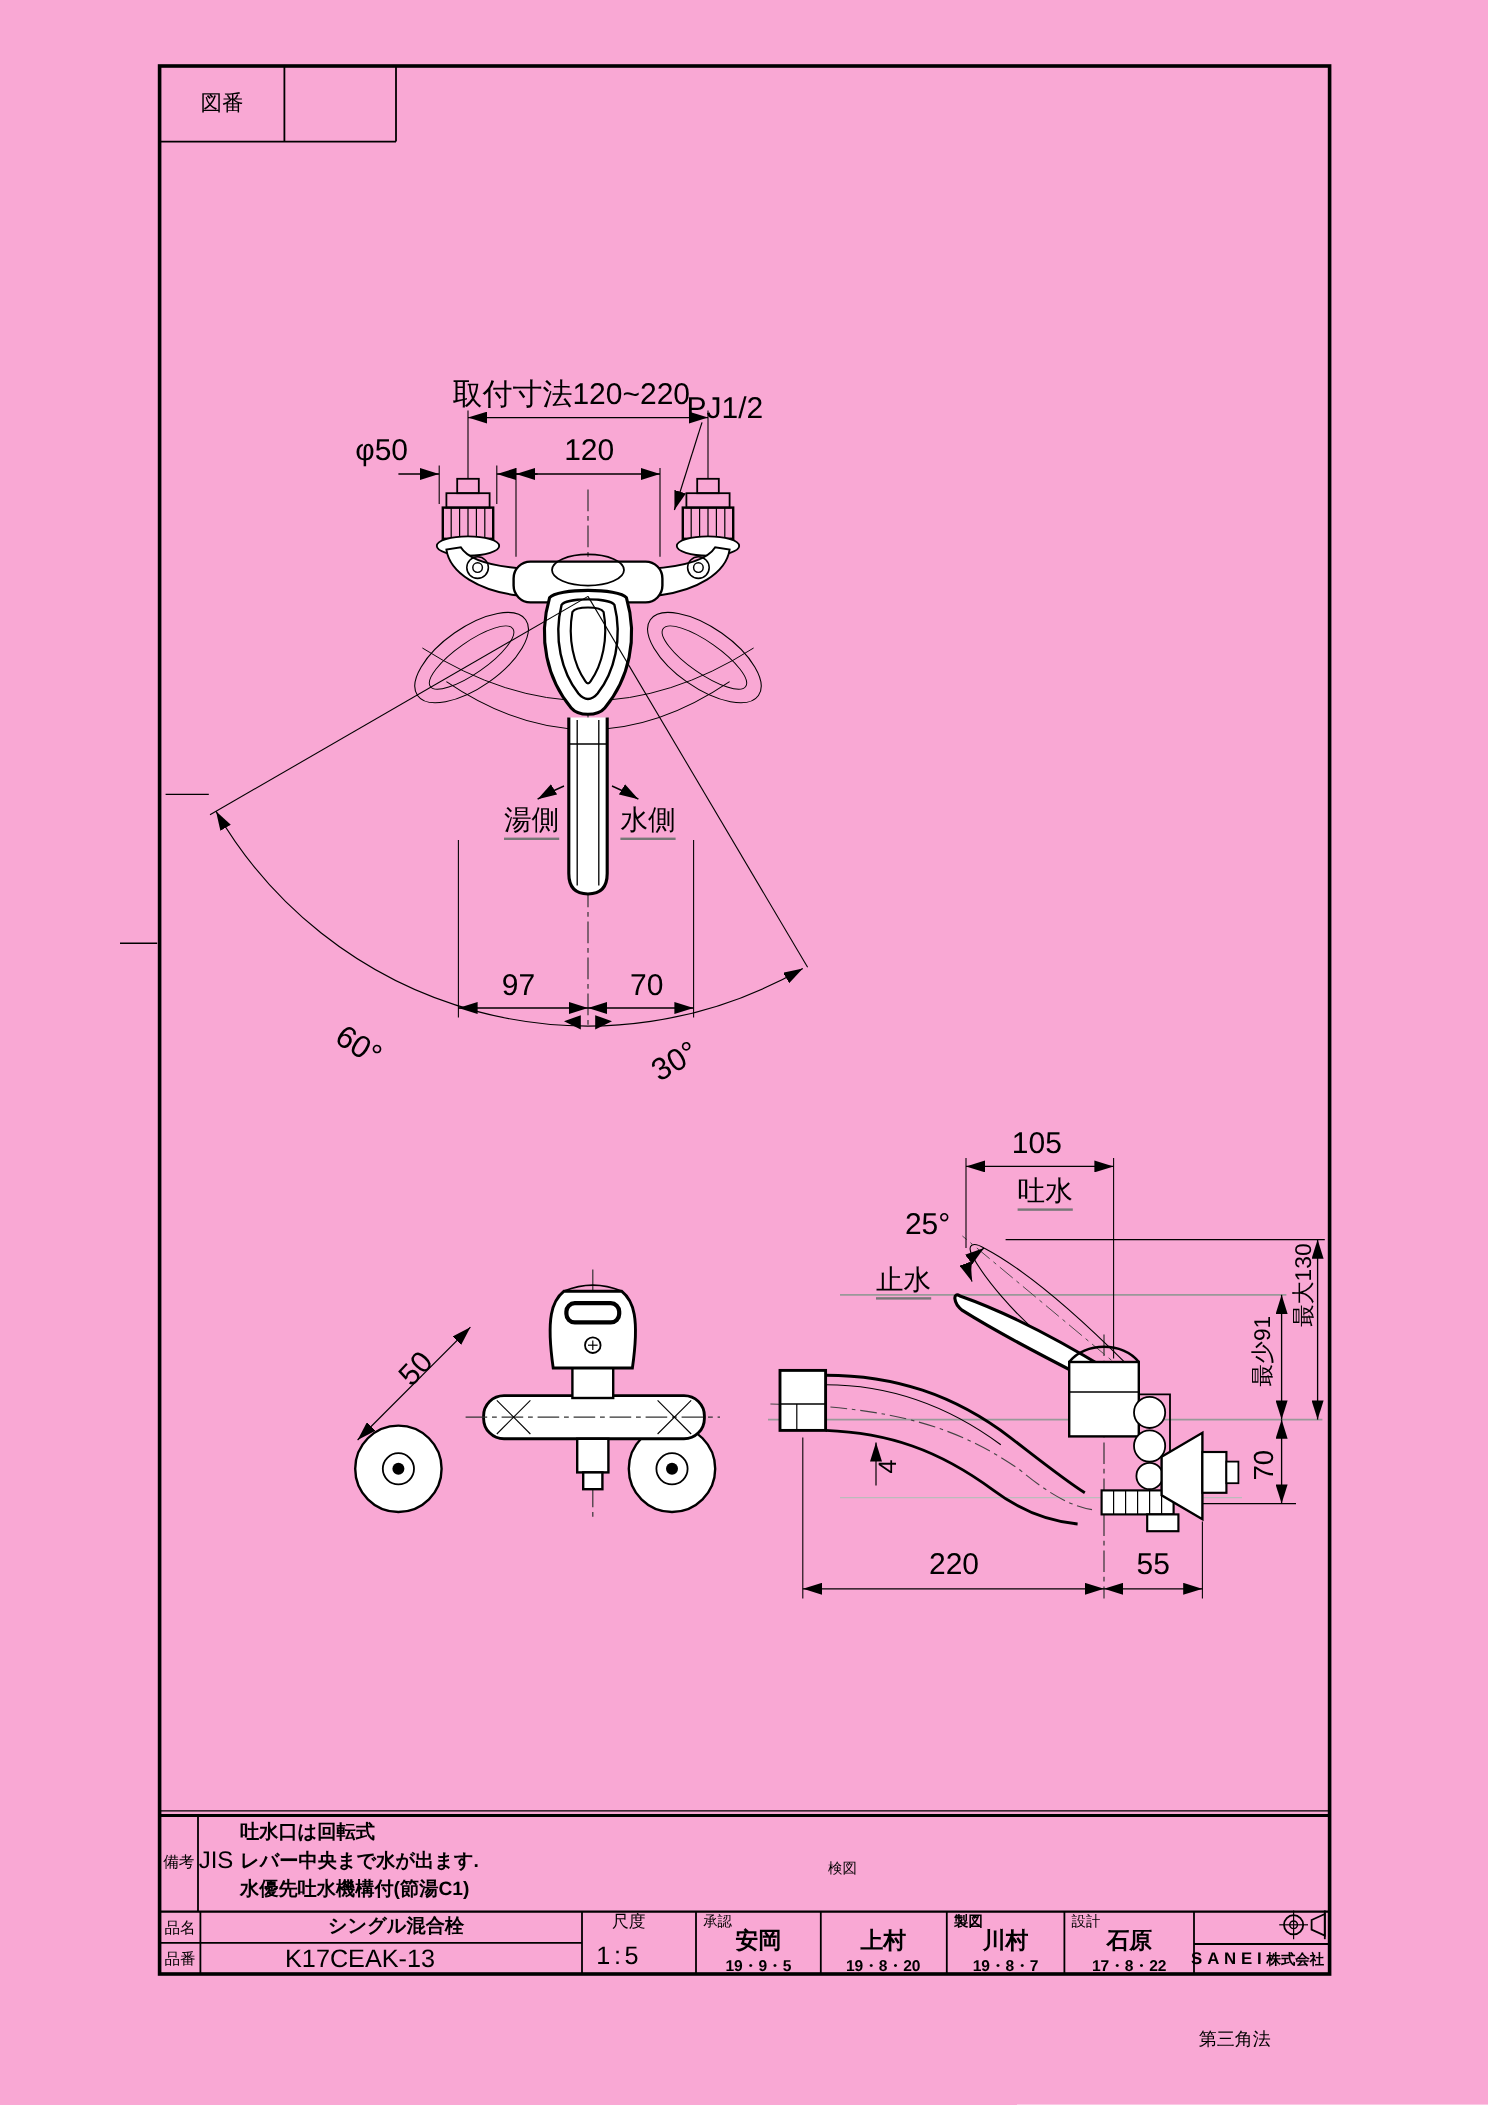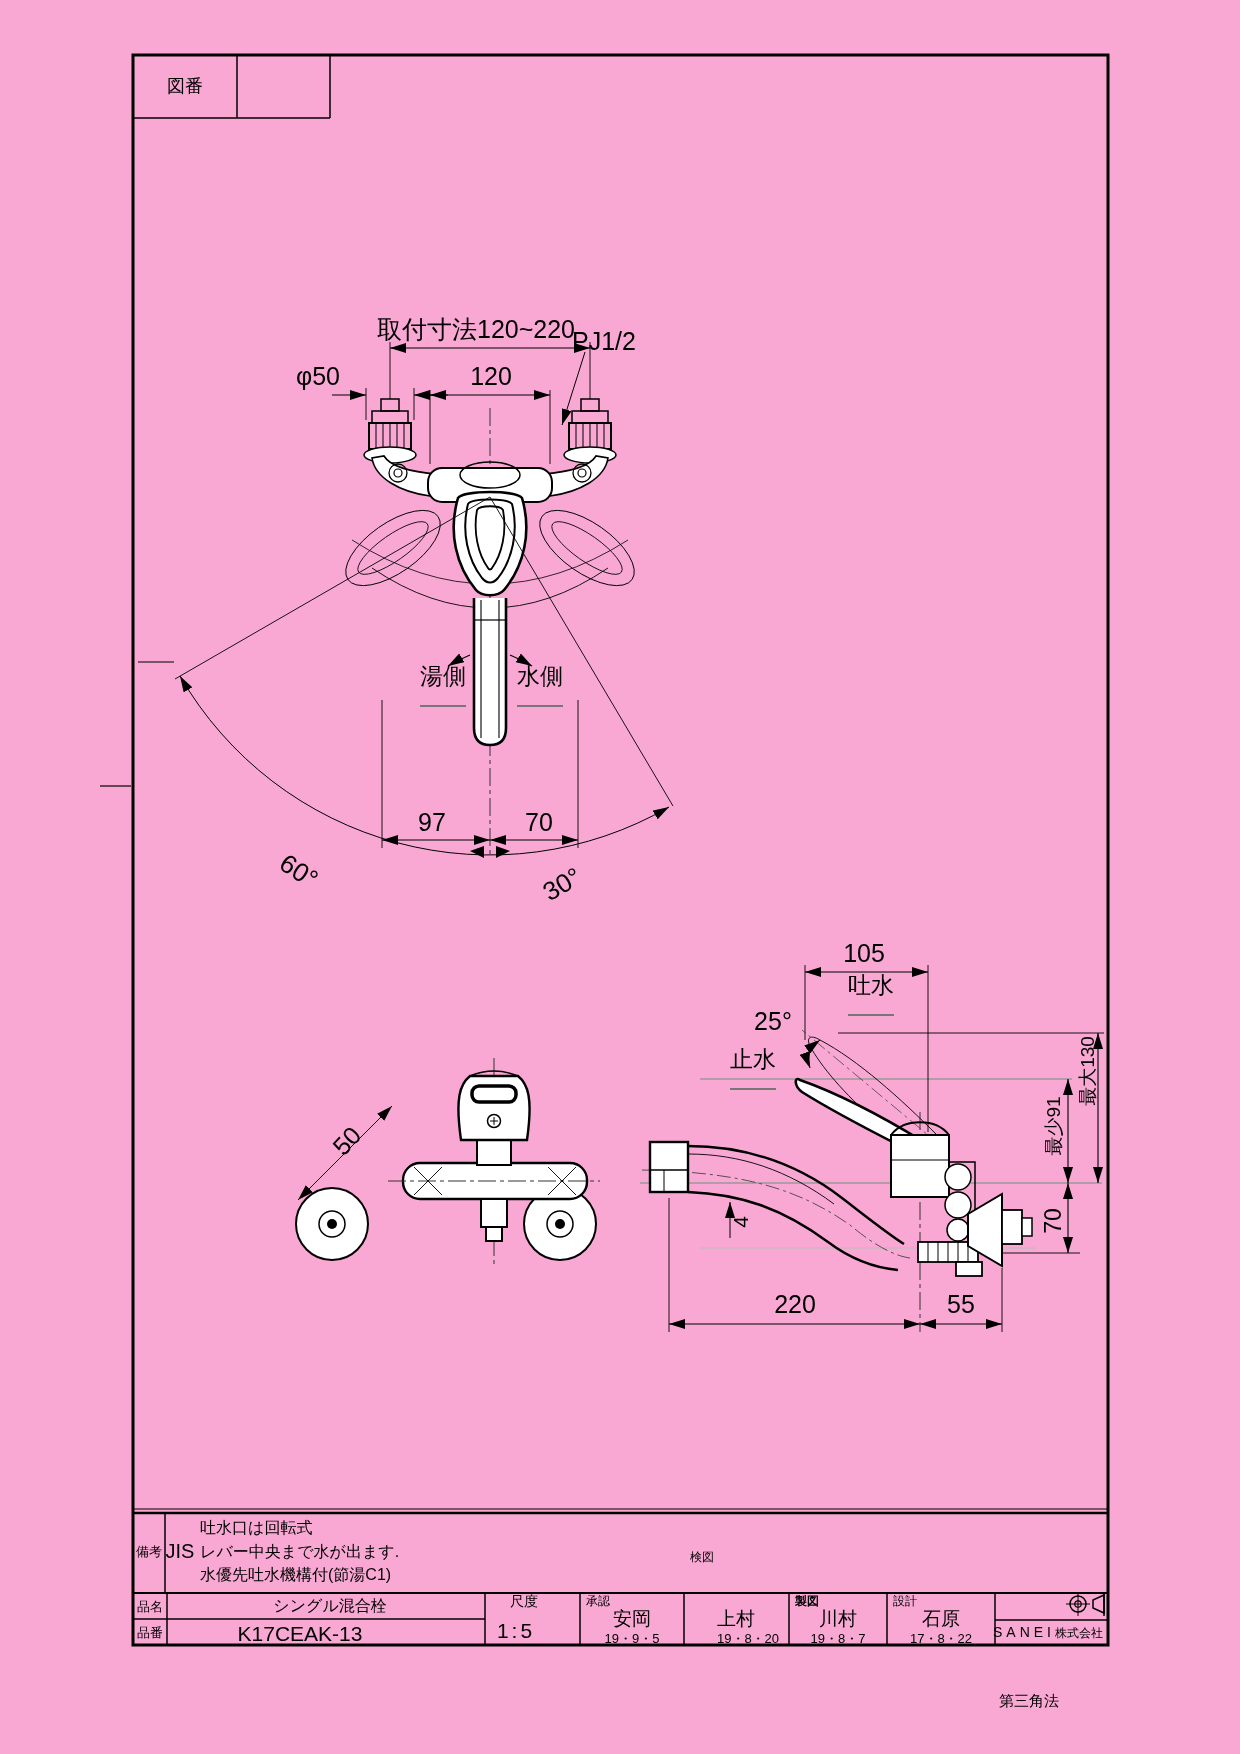--- a/index.html
+++ b/index.html
@@ -3,23 +3,23 @@
 <meta charset="utf-8">
 <style>
   html,body{margin:0;padding:0;background:#ffffff;}
   #sheet{position:relative;width:1240px;height:1754px;background:#f9a8d4;overflow:hidden;
          font-family:"Liberation Sans", sans-serif;color:#000;}
   svg{position:absolute;left:0;top:0;}
   .lbl{position:absolute;white-space:nowrap;transform:translate(-50%,-50%);
        font-family:"Liberation Sans", sans-serif;color:#000;line-height:1;}
   .lblL{position:absolute;white-space:nowrap;transform:translate(0,-50%);
         font-family:"Liberation Sans", sans-serif;color:#000;line-height:1;}
-  .ul{border-bottom:2px solid #777;padding-bottom:17px;}
+  .ul{border-bottom:2px solid #777;padding-bottom:3px;}
   .r90{transform:translate(-50%,-50%) rotate(-90deg);}
-  .b{font-weight:normal;}
+  .b{font-weight:bold;}
 </style>
 </head>
 <body>
 
 <div id="sheet">
 
 <svg width="1240" height="1754" viewBox="0 0 1240 1754">
   <defs>
     <marker id="ar" markerWidth="16" markerHeight="10" refX="16" refY="5" orient="auto-start-reverse" markerUnits="userSpaceOnUse">
       <path d="M0,0 L16,5 L0,10 Z" fill="#000"></path>
@@ -272,21 +272,21 @@
 
 <div class="lbl" style="left:524px;top:1601px;font-size:14px;">尺度</div>
 <div class="lbl" style="left:516px;top:1630px;font-size:21px;letter-spacing:3px;">1:5</div>
 
 <div class="lblL" style="left:586px;top:1601px;font-size:12px;">承認</div>
 <div class="lbl b" style="left:632px;top:1618px;font-size:19px;">安岡</div>
 <div class="lbl b" style="left:632px;top:1638px;font-size:13px;">19・9・5</div>
 
 <div class="lblL" style="left:690px;top:1557px;font-size:12px;">検図</div>
 <div class="lbl b" style="left:736px;top:1618px;font-size:19px;">上村</div>
-<div class="lbl b" style="left:736px;top:1638px;font-size:13px;margin-left:12px;">19・8・20</div>
+<div class="lbl b" style="left:736px;top:1638px;font-size:13px;">19・8・20</div>
 
 <div class="lblL" style="left:795px;top:1601px;font-size:12px;font-weight:bold;">製図</div>
 <div class="lbl b" style="left:838px;top:1618px;font-size:19px;text-align:right;">川村</div>
 <div class="lbl b" style="left:838px;top:1638px;font-size:13px;">19・8・7</div>
 
 <div class="lblL" style="left:893px;top:1601px;font-size:12px;">設計</div>
 <div class="lbl b" style="left:941px;top:1618px;font-size:19px;">石原</div>
 <div class="lbl b" style="left:941px;top:1638px;font-size:13px;">17・8・22</div>
 
 <div class="lbl" style="left:1029px;top:1700px;font-size:15px;">第三角法</div>

